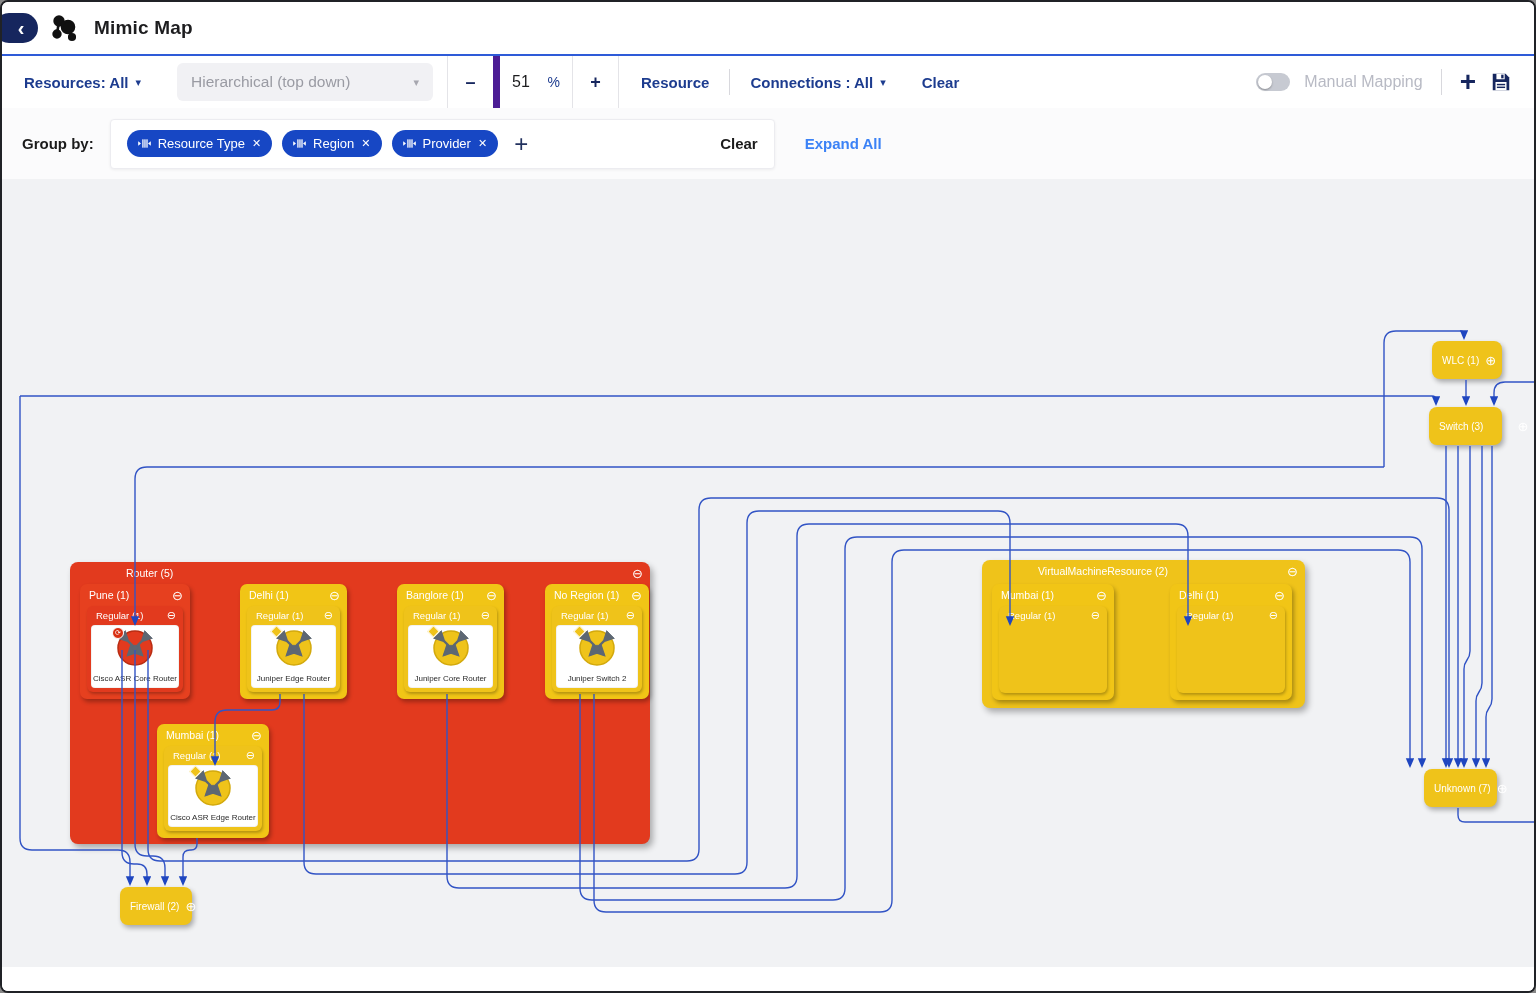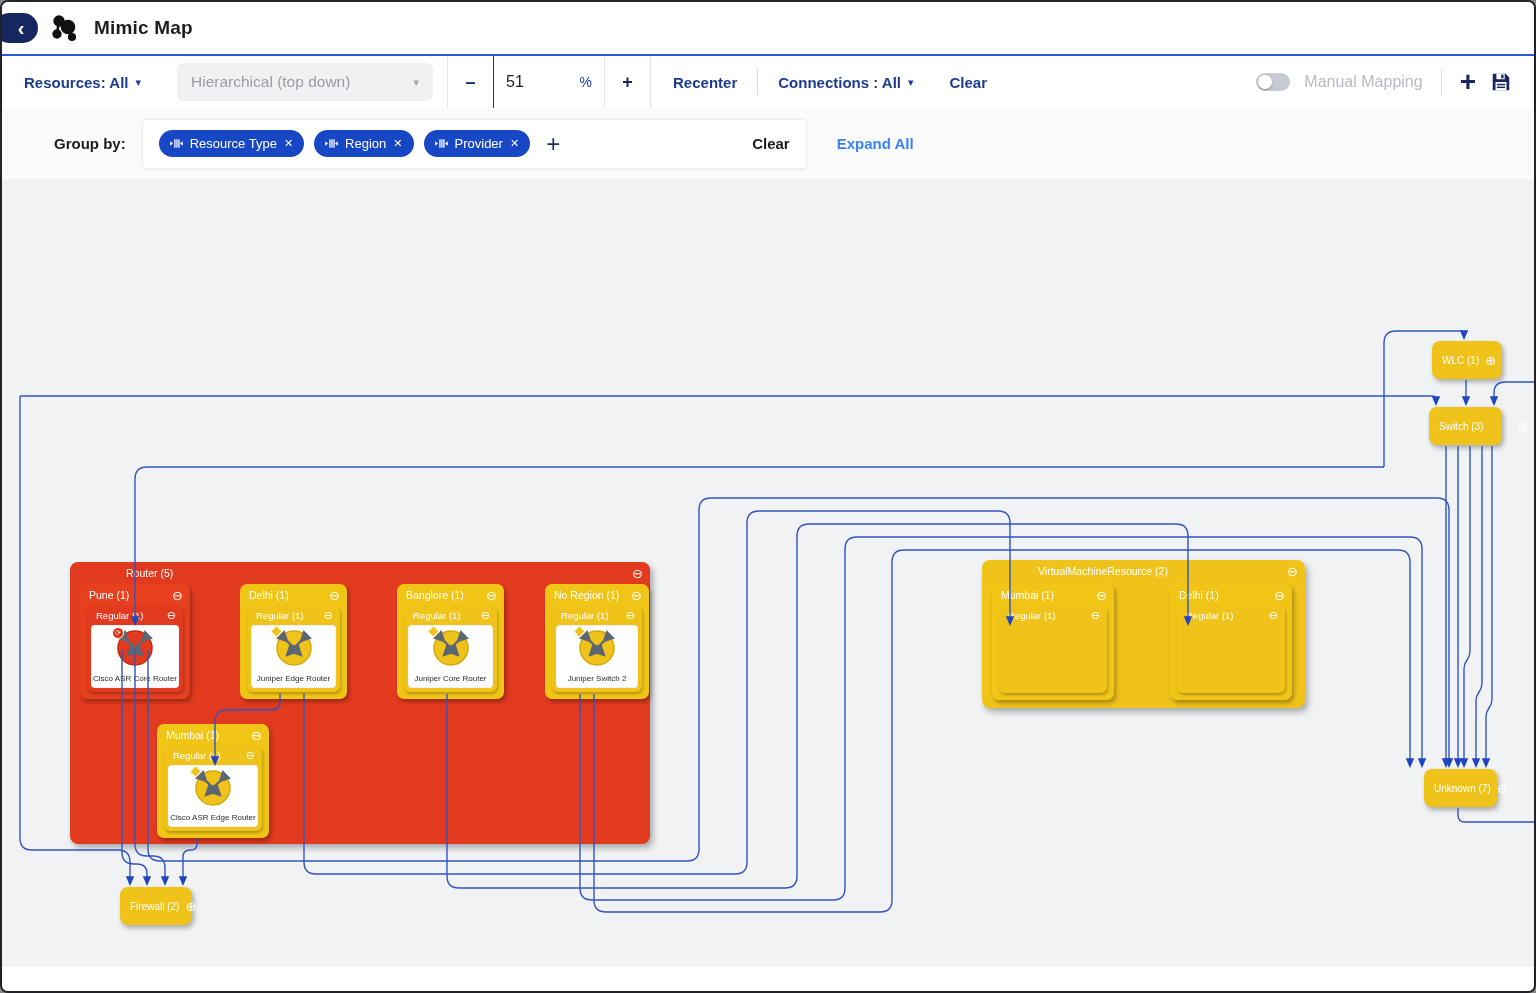--- a/index.html
+++ b/index.html
@@ -24,35 +24,35 @@
   .caret{font-size:11px;color:var(--navy);}
   .layout-select{margin-left:36px;width:256px;height:38px;background:#f1f1f4;border-radius:6px;
             display:flex;align-items:center;justify-content:space-between;padding:0 14px;
             color:var(--gray-text);font-size:15.5px;cursor:pointer;}
   .layout-select .caret{color:#a7a7af;}
   .resources{margin-left:22px;}
   .zoom-group{height:52px;display:flex;align-items:stretch;margin-left:14px;
             border-left:1px solid #e4e4e8;border-right:1px solid #e4e4e8;}
   .zoom-btn{width:45px;display:flex;align-items:center;justify-content:center;font-size:18px;
             font-weight:700;color:var(--navy-dark);cursor:pointer;}
-  .zoom-val{width:112px;border-left:1px solid #4c1d95;border-right:1px solid #e4e4e8;
+  .zoom-val{width:80px;border-left:7px solid #4c1d95;border-right:1px solid #e4e4e8;
             display:flex;align-items:center;justify-content:space-between;padding:0 12px;
             font-size:16px;color:#1d1d1f;}
   .zoom-val .pct{color:var(--navy);font-size:14px;}
   .recenter{margin-left:22px;}
   .v-div{width:1px;height:26px;background:#d8d8dd;margin:0 20px;}
   .right-tools{margin-left:auto;display:flex;align-items:center;padding-right:22px;gap:14px;}
   .toggle{width:34px;height:18px;border-radius:9px;background:#c7cad2;position:relative;cursor:pointer;}
   .toggle .knob{position:absolute;left:2px;top:2px;width:14px;height:14px;border-radius:50%;background:#fff;
             box-shadow:0 1px 2px rgba(0,0,0,.3);}
   .mm-label{color:#b8bac4;font-size:16px;}
   .tool-plus{font-size:28px;font-weight:600;color:var(--navy-dark);line-height:1;cursor:pointer;}
   .save-ic{width:22px;height:22px;cursor:pointer;}
   
-  .groupby-row{height:71px;background:#fbfbfc;display:flex;align-items:center;padding-left:32px;}
+  .groupby-row{height:71px;background:#fbfbfc;display:flex;align-items:center;}
   .gb-label{margin-left:20px;font-size:15px;font-weight:700;color:#1b1b1b;}
   .gb-panel{margin-left:16px;width:665px;height:50px;background:#fff;border:1px solid #ececf0;
             border-radius:4px;box-shadow:0 1px 3px rgba(0,0,0,.06);display:flex;align-items:center;
             padding:0 16px;gap:10px;}
   .chip{height:27px;background:var(--accent);color:#fff;border-radius:14px;display:flex;align-items:center;
             gap:7px;padding:0 11px;font-size:13px;cursor:pointer;white-space:nowrap;}
   .chip .x{font-size:11px;cursor:pointer;}
   .chip svg{width:13px;height:13px;}
   .gb-plus{font-size:24px;font-weight:400;color:#22315e;margin-left:6px;cursor:pointer;line-height:1;}
   .gb-clear{margin-left:auto;font-size:15px;font-weight:700;color:#1b1b1b;cursor:pointer;}
@@ -132,21 +132,21 @@
       <span class="caret">▾</span>
     </div>
     <div class="zoom-group">
       <div class="zoom-btn">–</div>
       <div class="zoom-val">
         <span>51</span>
         <span class="pct">%</span>
       </div>
       <div class="zoom-btn">+</div>
     </div>
-    <div class="tb-item recenter">Recenter</div>
+    <div class="tb-item recenter">Resource</div>
     <div class="v-div"></div>
     <div class="tb-item">
       <span>Connections : All</span>
       <span class="caret">▾</span>
     </div>
     <div class="tb-item" style="margin-left:36px;">Clear</div>
     <div class="right-tools">
       <div class="toggle">
         <div class="knob"></div>
       </div>

